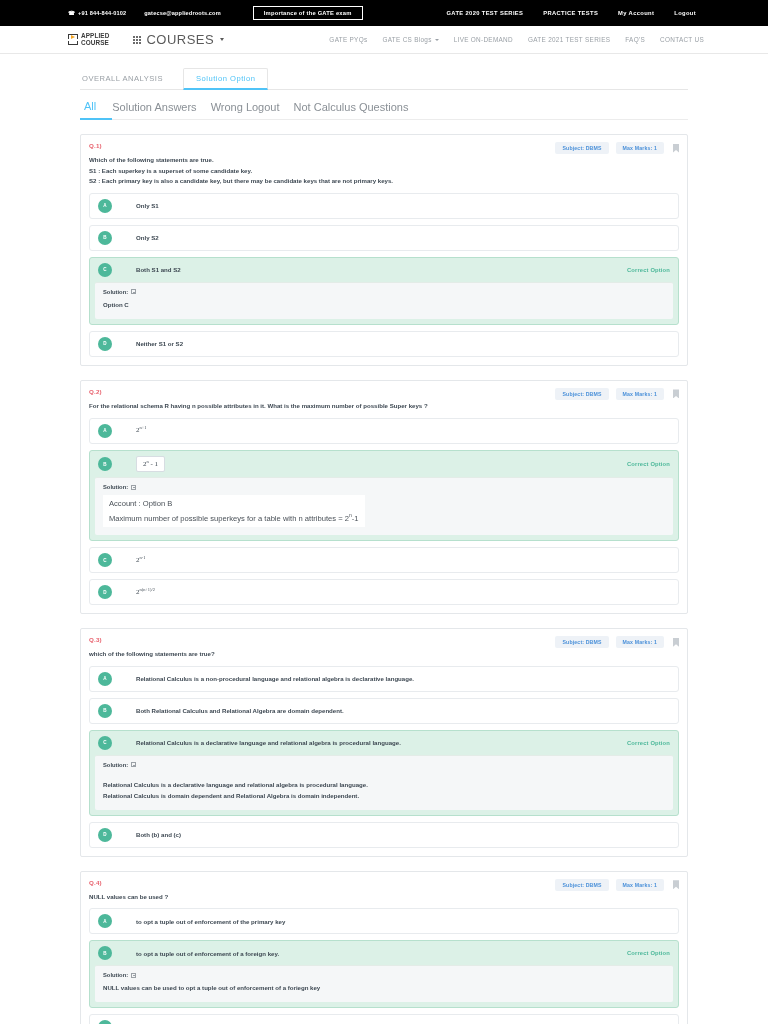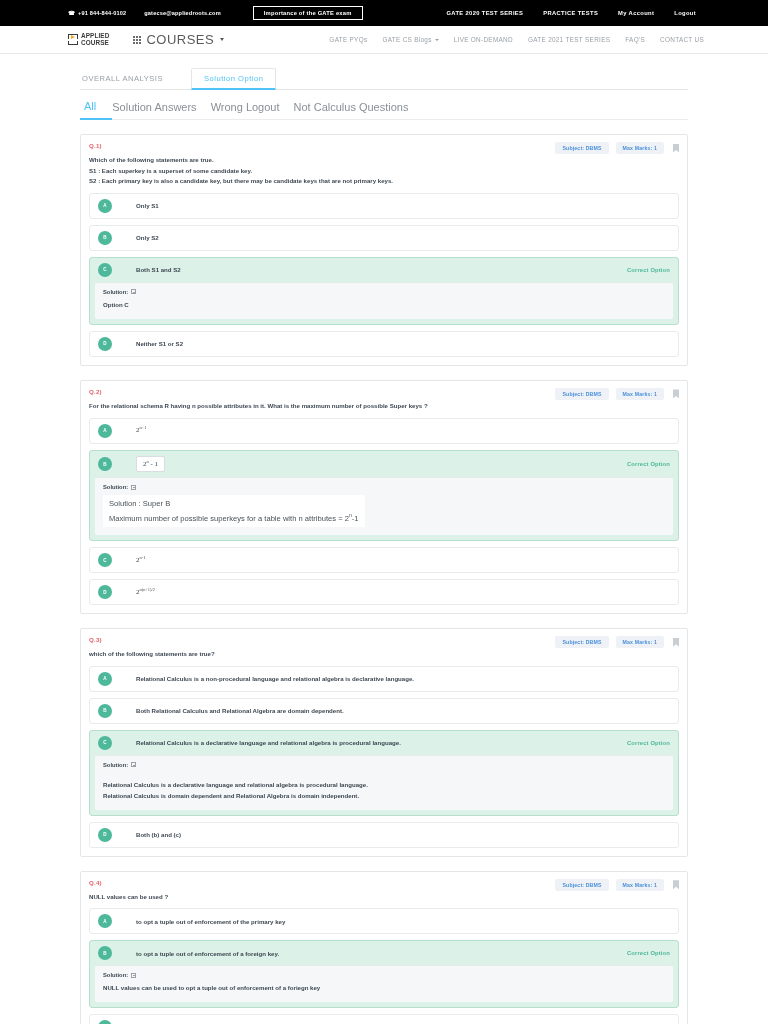--- a/index.html
+++ b/index.html
@@ -140,21 +140,21 @@
     border-left: 2.2px solid transparent;
     border-right: 2.2px solid transparent;
     border-top: 2.6px solid #9aa0a6;
   }
 
   
   .page-wrap { padding: 0 80px; background: #fff; }
   .tabs-row {
     display: flex;
     align-items: flex-end;
-    gap: 16px;
+    gap: 8px;
     border-bottom: 1px solid #e6e6e6;
     margin-top: 14px;
     height: 22px;
   }
   .tab {
     font-size: 7.6px;
     letter-spacing: .5px;
     padding: 0 12px 6px 2px;
     color: #9aa0a6;
     white-space: nowrap;
@@ -514,21 +514,21 @@
           <span class="badge">b</span>
           <span class="opt-text math boxed">2<sup>n</sup> - 1</span>
           <span class="correct-label">Correct Option</span>
         </div>
         <div class="solution">
           <div class="sol-head">
             <span>Solution:</span>
             <span class="sol-minus"></span>
           </div>
           <div class="sol-plain">
-            <span class="line">Solution : Super B</span>
+            <span class="line">Account : Option B</span>
             <span class="line">Maximum number of possible superkeys for a table with n attributes = 2<sup>n</sup>-1</span>
           </div>
         </div>
       </div>
       <div class="opt">
         <span class="badge">c</span>
         <span class="opt-text math">2<sup>n-1</sup></span>
       </div>
       <div class="opt">
         <span class="badge">d</span>

